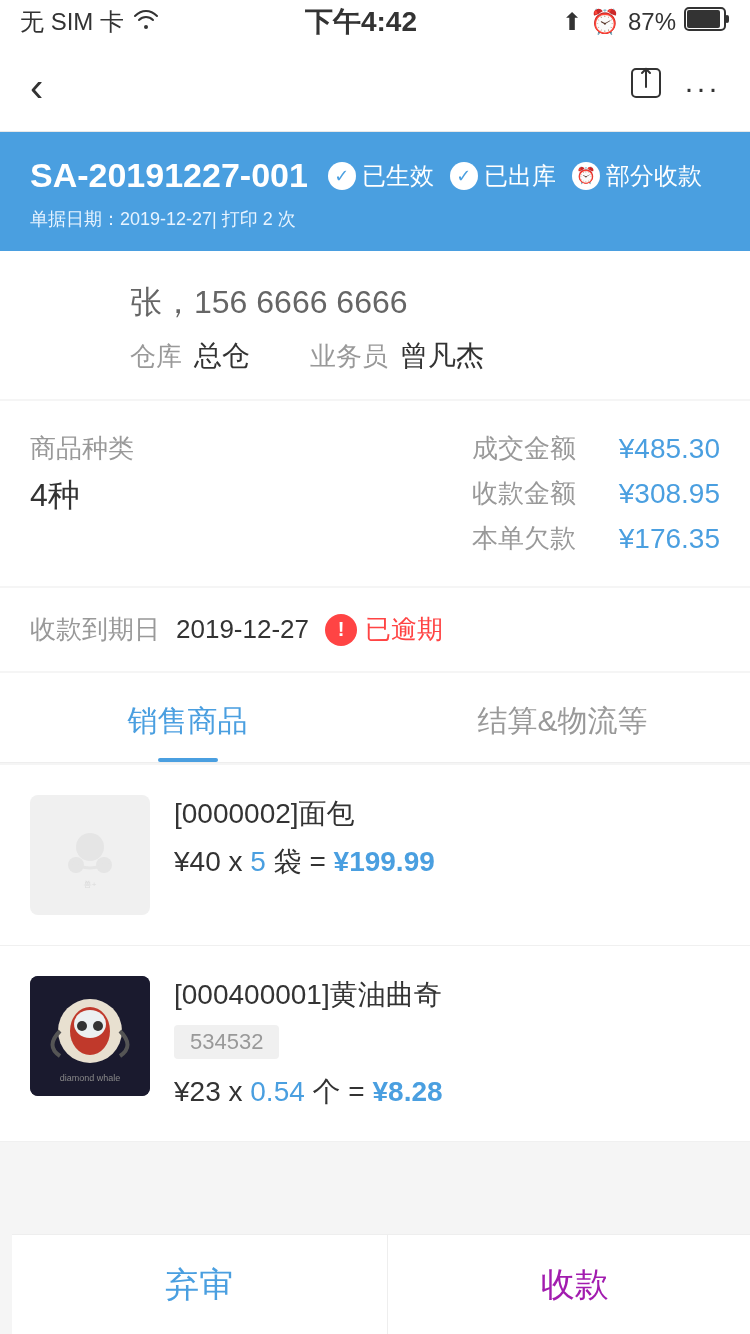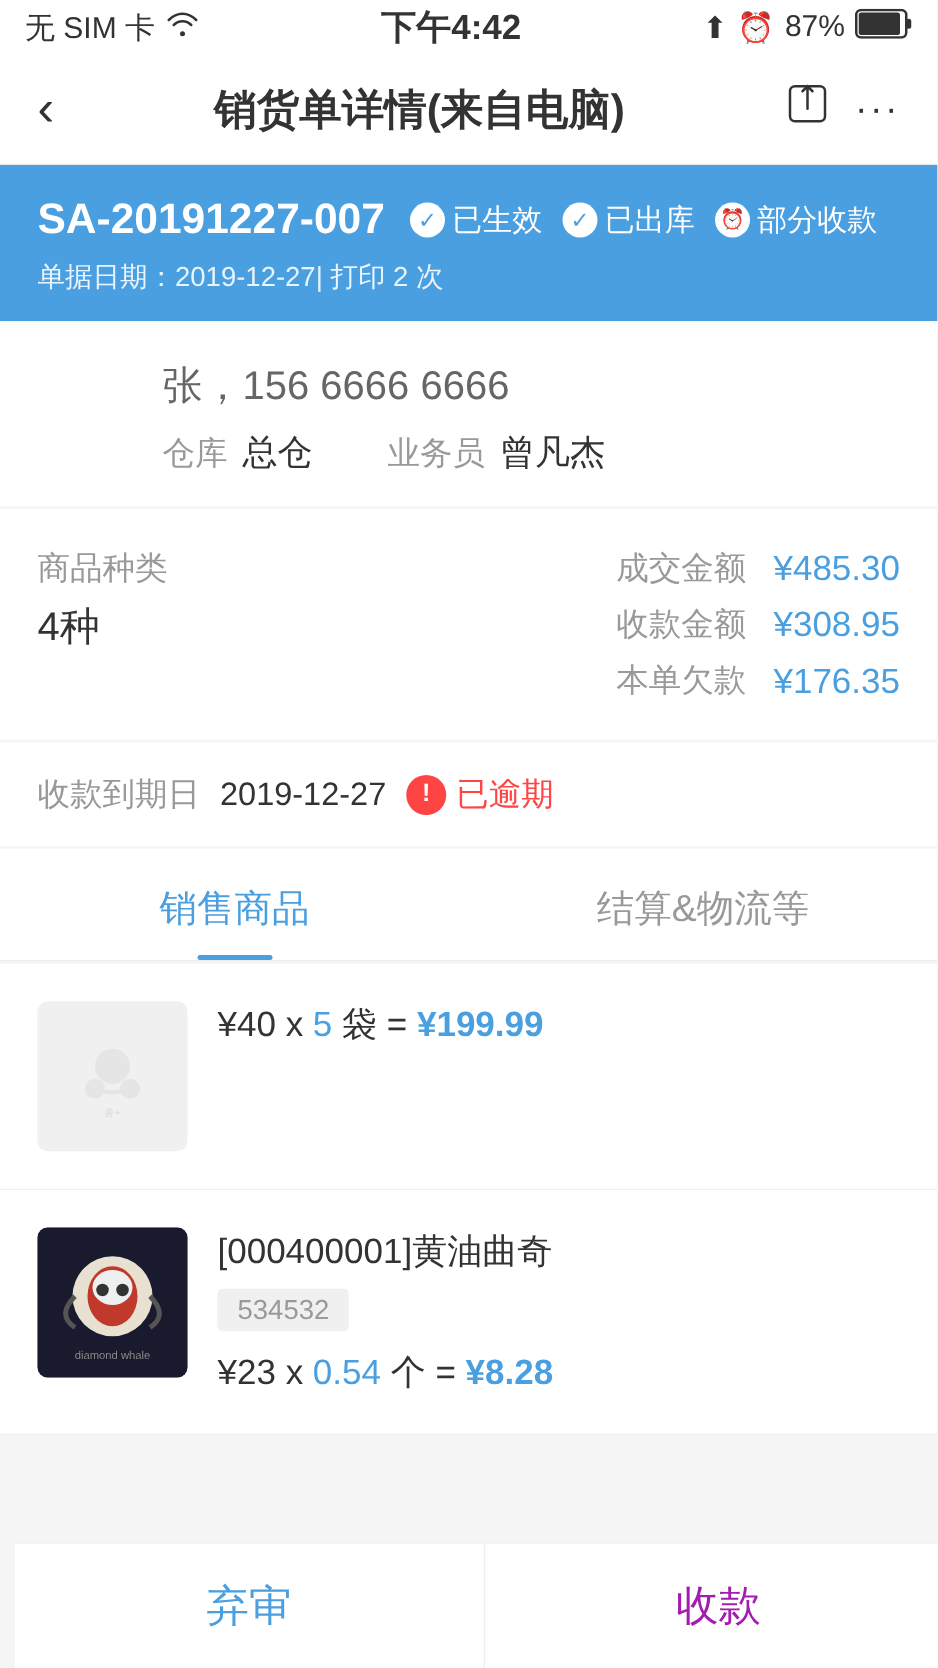--- a/index.html
+++ b/index.html
@@ -85,21 +85,21 @@
       height: 28px;
       border-radius: 50%;
       background: #fff;
       display: inline-flex;
       align-items: center;
       justify-content: center;
     }
     .badge-check .badge-icon { color: #4A9FE0; font-size: 18px; }
     .badge-clock .badge-icon { color: #4A9FE0; font-size: 16px; }
     .order-date {
-      font-size: 22px;
+      font-size: 18px;
       color: #e8f4ff;
     }
 
     
     .customer-section {
       background: #fff;
       padding: 30px 30px 24px;
       margin-bottom: 2px;
     }
     .customer-row {
@@ -162,21 +162,21 @@
     .summary-count { font-size: 28px; color: #333; }
     .summary-right {
       display: flex;
       flex-direction: column;
       align-items: flex-end;
       gap: 10px;
     }
     .amount-row {
       display: flex;
       align-items: center;
-      gap: 3px;
+      gap: 24px;
     }
     .amount-label { font-size: 26px; color: #999; }
     .amount-value { font-size: 28px; color: #4A9FE0; min-width: 120px; text-align: right; }
 
     
     .due-section {
       background: #fff;
       padding: 24px 30px;
       margin-bottom: 2px;
       display: flex;
@@ -336,35 +336,34 @@
         <rect x="1" y="1" width="40" height="22" rx="4" stroke="#333" stroke-width="2" fill="none"></rect>
         <rect x="41" y="8" width="4" height="8" rx="2" fill="#333"></rect>
         <rect x="3" y="3" width="33" height="18" rx="2" fill="#333"></rect>
       </svg>
     </span>
   </div>
 </div>
 
 <div class="nav-bar">
   <span class="nav-icon" style="font-size:40px; font-weight:300;">‹</span>
-  <span class="nav-title">销货单详情(来自电脑)</span>
   <div class="nav-icons">
     <span class="nav-icon">
       <svg width="36" height="36" viewBox="0 0 36 36" fill="none">
         <rect x="4" y="4" width="28" height="28" rx="4" stroke="#333" stroke-width="2" fill="none"></rect>
         <path d="M14 8l4-4 4 4M18 4v18" stroke="#333" stroke-width="2" stroke-linecap="round"></path>
       </svg>
     </span>
     <span class="nav-icon" style="font-size:30px; letter-spacing:2px;">···</span>
   </div>
 </div>
 
 <div class="order-header">
   <div class="order-header-top">
-    <span class="order-id">SA-20191227-007</span>
+    <span class="order-id">SA-20191227-001</span>
     <div class="order-badges">
       <span class="badge badge-check">
         <span class="badge-icon">✓</span>
         <span>已生效</span>
       </span>
       <span class="badge badge-check">
         <span class="badge-icon">✓</span>
         <span>已出库</span>
       </span>
       <span class="badge badge-clock">
@@ -439,20 +438,21 @@
     <div class="product-thumb">
       <svg viewBox="0 0 80 80" fill="none">
         <circle cx="40" cy="32" r="14" fill="#ccc"></circle>
         <circle cx="26" cy="50" r="8" fill="#ccc"></circle>
         <circle cx="54" cy="50" r="8" fill="#ccc"></circle>
         <path d="M20 46 Q40 60 60 46" stroke="#ccc" stroke-width="3" fill="none"></path>
         <text x="40" y="72" text-anchor="middle" font-size="8" fill="#aaa">兽+</text>
       </svg>
     </div>
     <div class="product-info">
+      <div class="product-name">[0000002]面包</div>
       <div class="product-price-row">
         <span>¥40</span>
         <span> x </span>
         <span class="qty">5</span>
         <span>袋</span>
         <span> = </span>
         <span class="total">¥199.99</span>
       </div>
     </div>
   </div>

